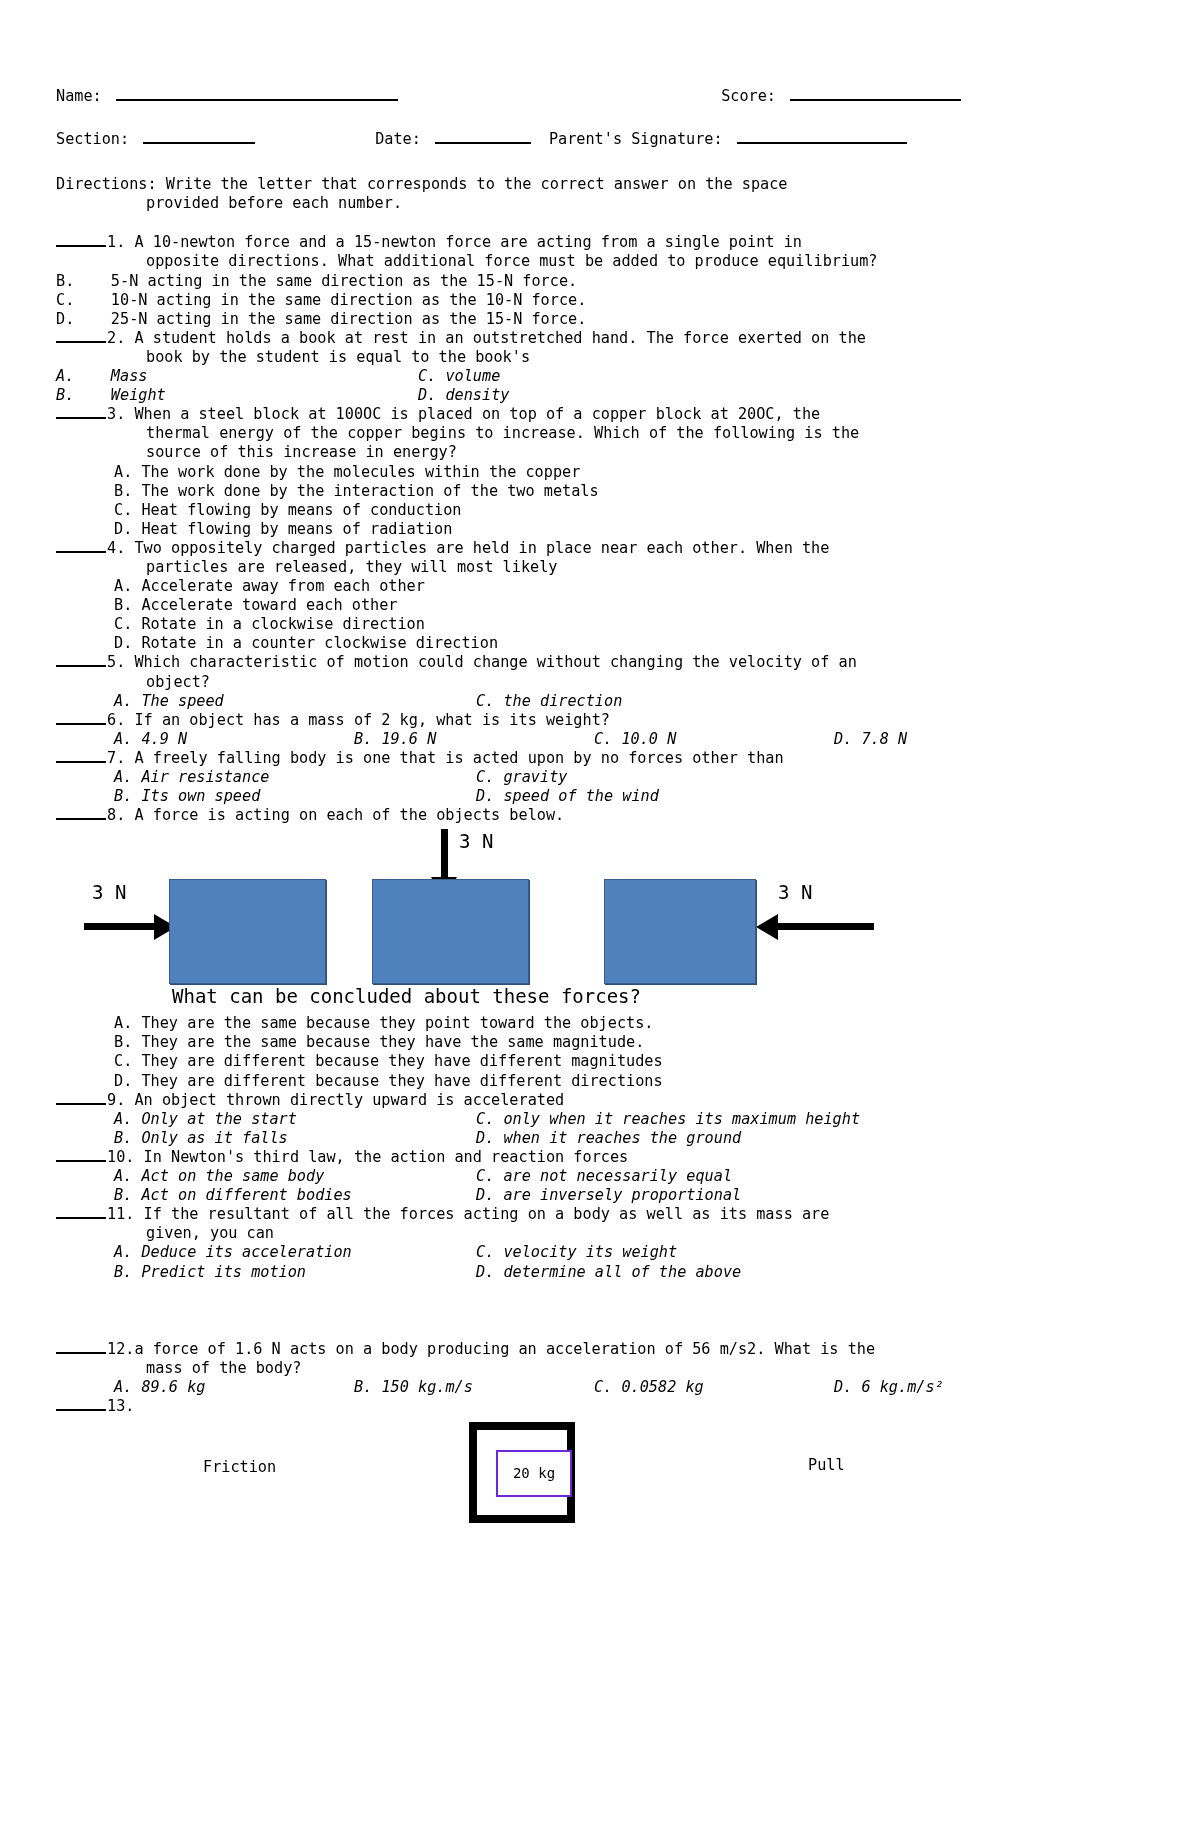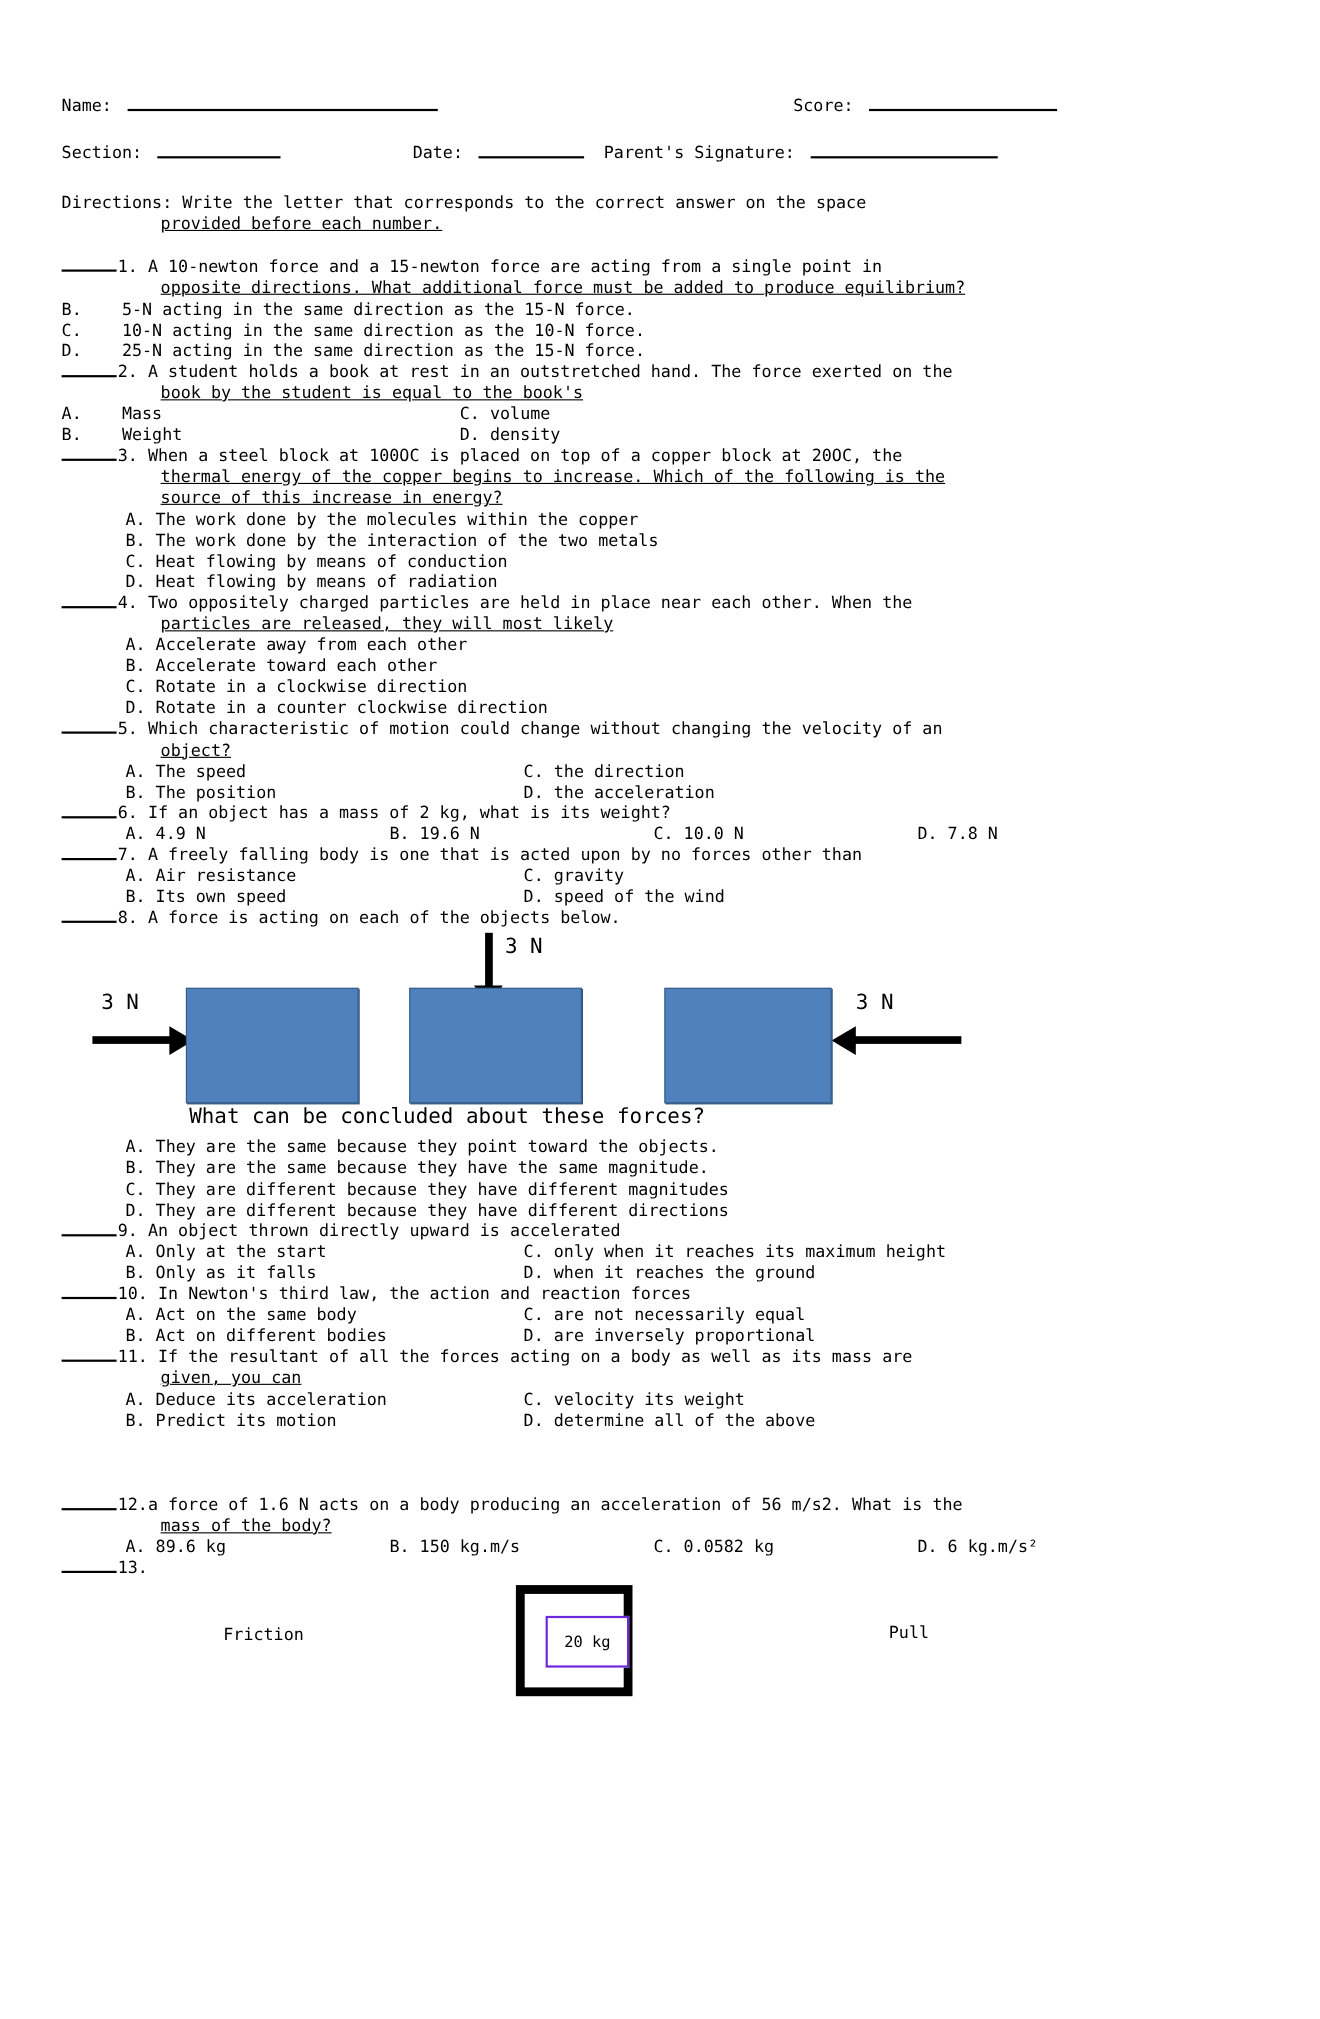--- a/index.html
+++ b/index.html
@@ -62,25 +62,25 @@
 
   .blank {
     display: inline-block;
     border-bottom: 2px solid #000;
     width: 50px;
     height: 12px;
     margin-right: 1px;
   }
 
   
-  .opts { display: flex; white-space: pre; font-size: 15.2px; line-height: 19.1px; }
+  .opts { display: flex; white-space: pre; font-size: 15.2px; line-height: 19.1px; font-style: italic; }
   .c1 { width: 362px; flex: 0 0 362px; }
   .c2 { width: 240px; flex: 0 0 240px; }
   .c3 { width: 240px; flex: 0 0 240px; }
-  .q-indent2 { padding-left: 90px; text-decoration: underline; }
+  .q-indent2 { padding-left: 90px; }
   .opt-indent { padding-left: 58px; }
 
   
   .fig1 {
     position: relative;
     width: 905px;
     height: 185px;
     margin-top: 4px;
   }
   .blk {
@@ -250,24 +250,20 @@
       <span class="blank"></span>
       <span class="ln">5.</span>
       <span class="ln">&nbsp;</span>
       <span class="ln">Which characteristic of motion could change without changing the velocity of an</span>
     </div>
     <div class="ln q-indent2">object?</div>
     <div class="opts opt-indent">
       <span class="c1">A. The speed</span>
       <span>C. the direction</span>
     </div>
-    <div class="opts opt-indent">
-      <span class="c1">B. The position</span>
-      <span>D. the acceleration</span>
-    </div>
 
     <div class="row">
       <span class="blank"></span>
       <span class="ln">6.</span>
       <span class="ln">&nbsp;</span>
       <span class="ln">If an object has a mass of 2 kg, what is its weight?</span>
     </div>
     <div class="opts opt-indent">
       <span class="c2">A. 4.9 N</span>
       <span class="c3">B. 19.6 N</span>

